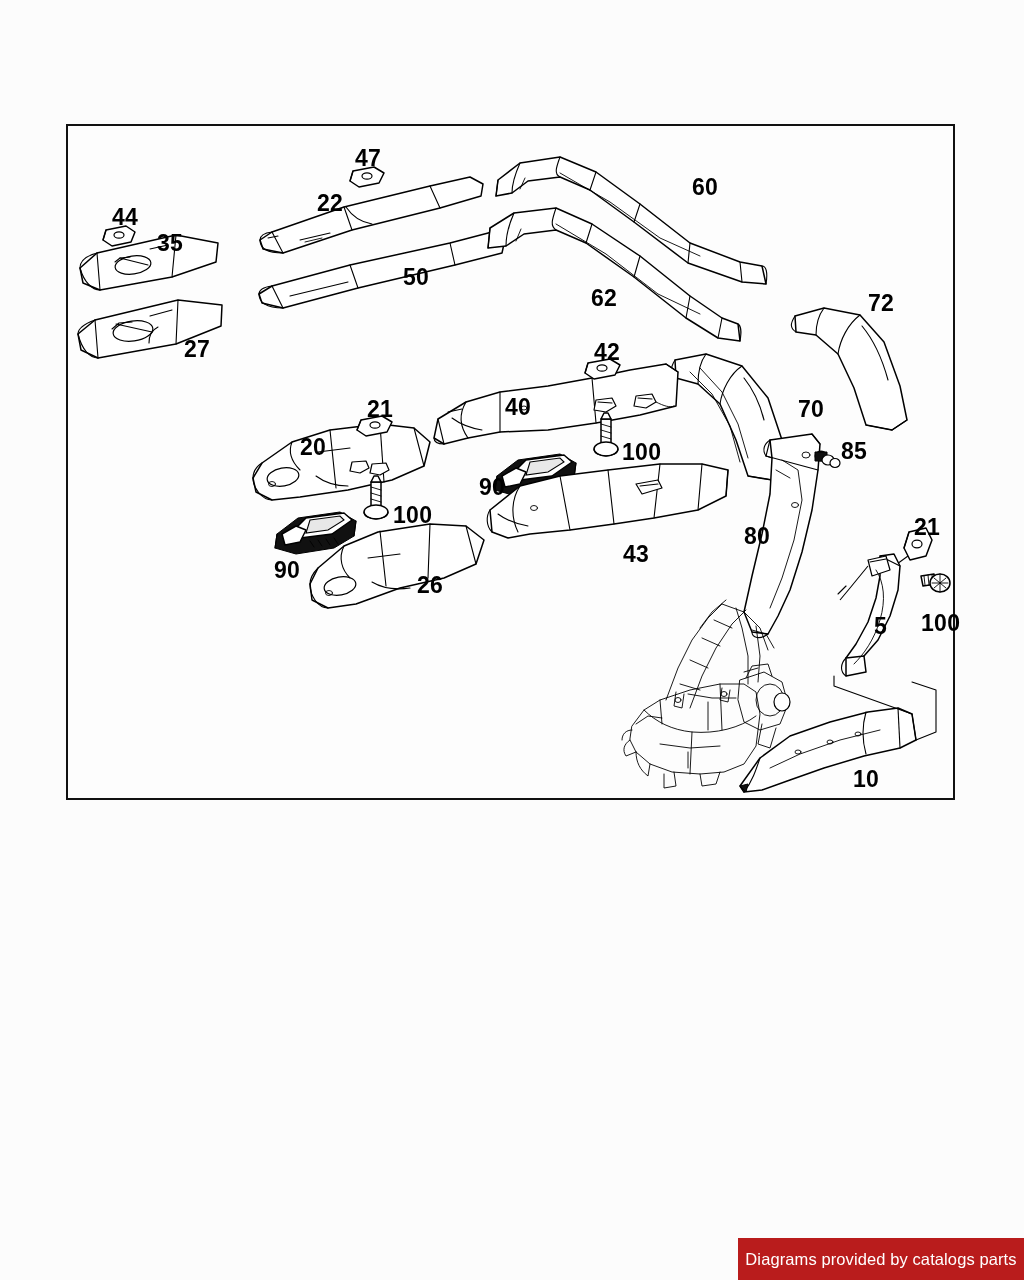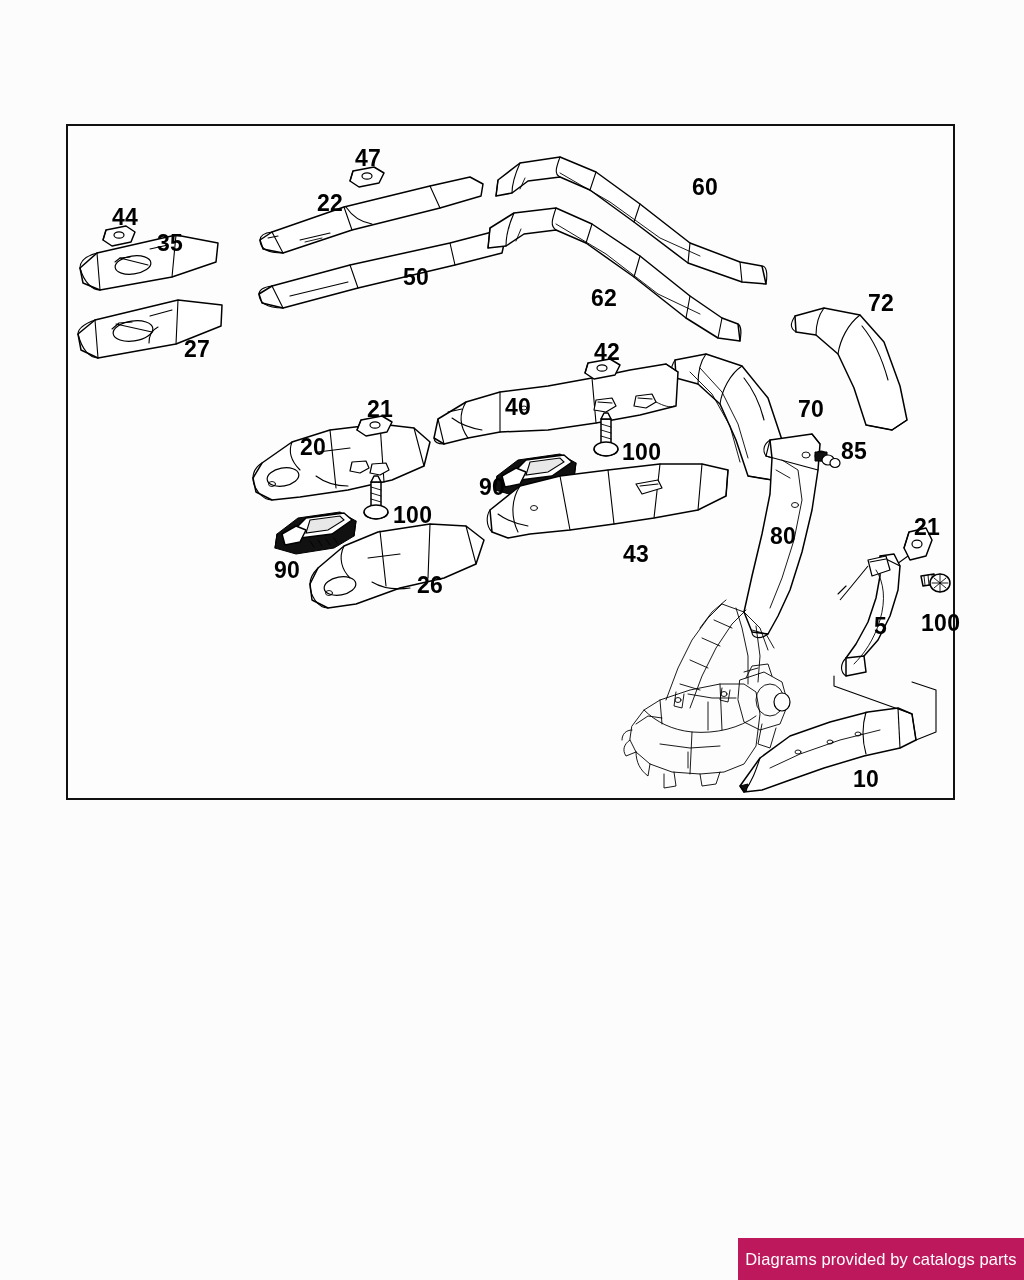--- a/index.html
+++ b/index.html
@@ -48,21 +48,21 @@
     letter-spacing: 0.3px;
     white-space: nowrap;
     line-height: 1;
   }
   #watermark {
     position: absolute;
     left: 738px;
     top: 1238px;
     width: 286px;
     height: 42px;
-    background: #be185d;
+    background: #b91c1c;
     color: #ffffff;
     font-family: "Liberation Sans", sans-serif;
     font-size: 16.5px;
     display: flex;
     align-items: center;
     justify-content: center;
     letter-spacing: 0.1px;
     box-sizing: border-box;
   }
 </style>
@@ -428,21 +428,21 @@
   <div class="lbl" style="left:505px; top:396px;text-align:center;">40</div>
   <div class="lbl" style="left:367px; top:398px;">21</div>
   <div class="lbl" style="left:300px; top:436px;">20</div>
   <div class="lbl" style="left:622px; top:441px;">100</div>
   <div class="lbl" style="left:479px; top:476px;">90</div>
   <div class="lbl" style="left:393px; top:504px;">100</div>
   <div class="lbl" style="left:841px; top:440px;">85</div>
   <div class="lbl" style="left:274px; top:559px;">90</div>
   <div class="lbl" style="left:417px; top:574px;">26</div>
   <div class="lbl" style="left:623px; top:543px;">43</div>
-  <div class="lbl" style="left:770px; top:525px;">80</div>
+  <div class="lbl" style="left:744px; top:525px;">80</div>
   <div class="lbl" style="left:914px; top:516px;">21</div>
   <div class="lbl" style="left:921px; top:612px;">100</div>
   <div class="lbl" style="left:874px; top:615px;">5</div>
   <div class="lbl" style="left:853px; top:768px;">10</div>
 
   <div id="watermark">
     <span>Diagrams provided by catalogs parts</span>
   </div>
 
 </div>

